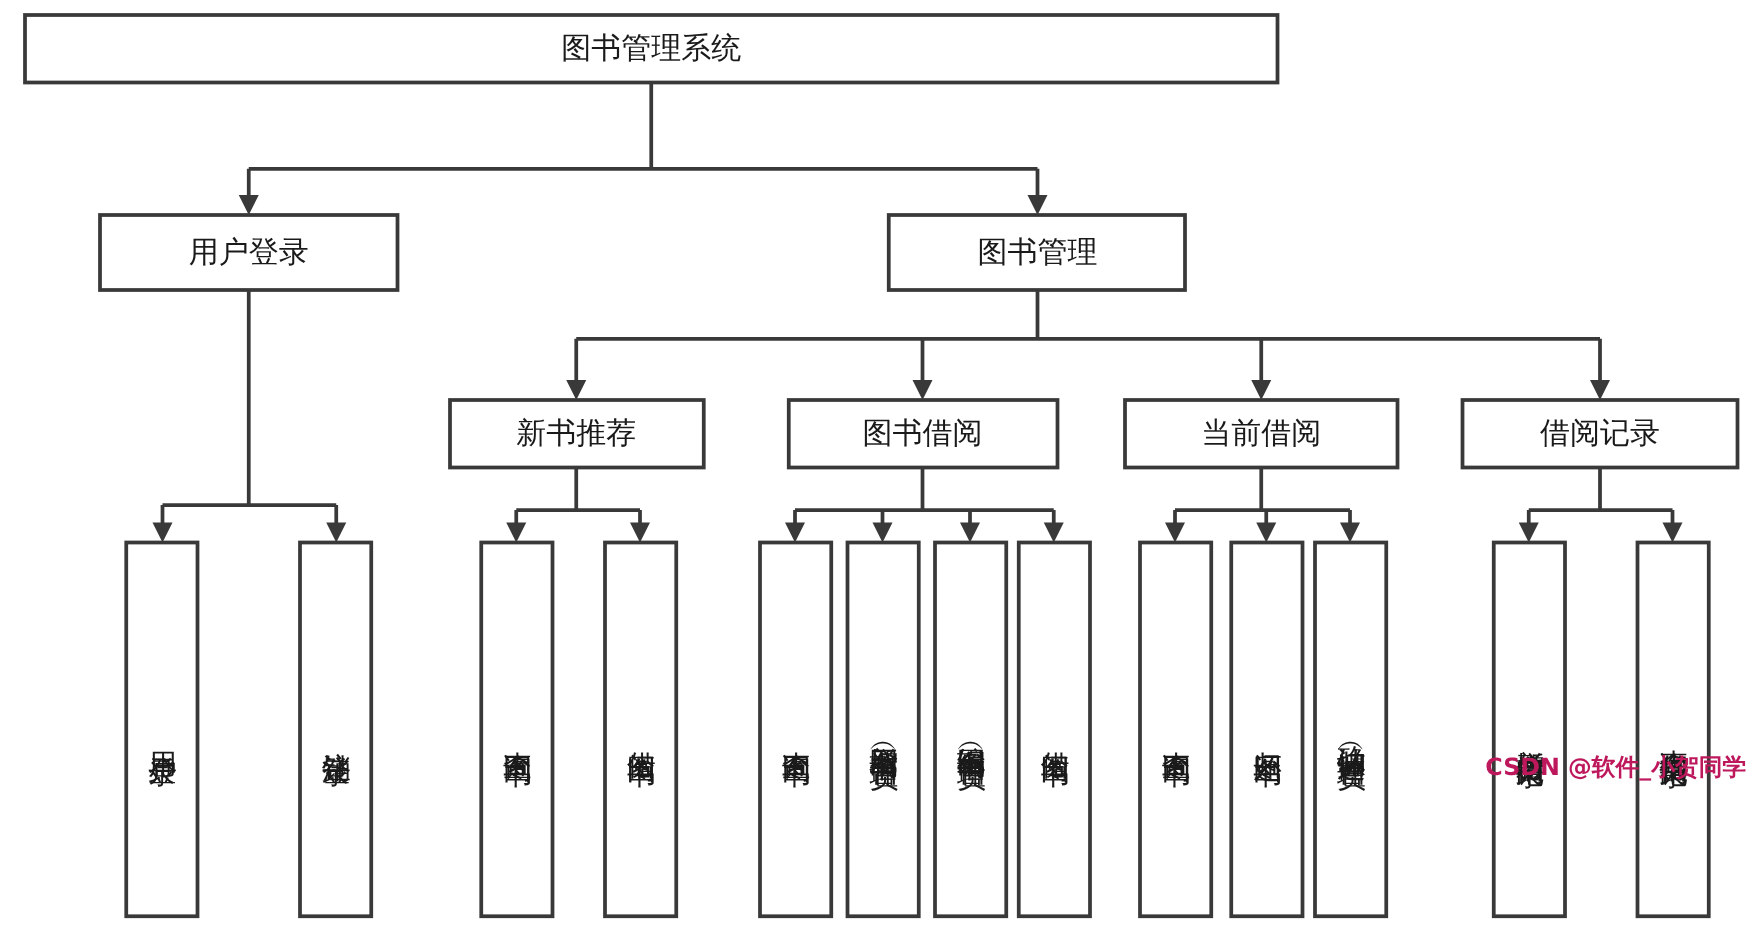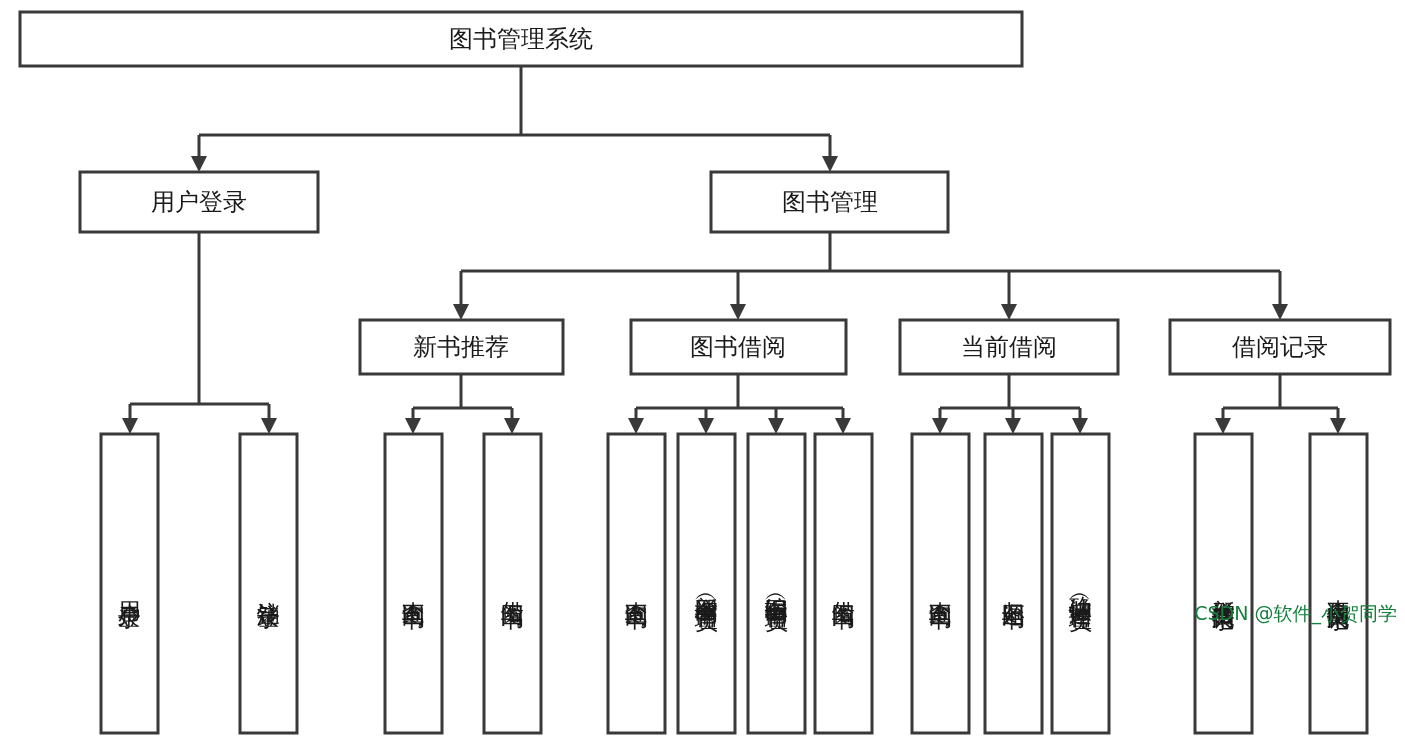--- a/index.html
+++ b/index.html
@@ -67,23 +67,24 @@
   .arrow-head {
     fill: #393939;
     stroke: none;
   }
   .watermark {
     position: absolute;
     right: 8px;
     bottom: 6px;
     font-family: "DejaVu Sans", "Liberation Sans", sans-serif;
     font-size: 19px;
-    color: #15803d;
+    color: #be185d;
     white-space: nowrap;
     user-select: none;
+    font-weight: bold;
   }
 </style>
 </head>
 <body>
 
 <div id="diagram-root">
   <svg id="flowchart" viewBox="0 0 1405 747" xmlns="http://www.w3.org/2000/svg">
 
     <defs>
       <marker id="arrow" viewBox="0 0 12 14" refX="6" refY="13" markerWidth="12" markerHeight="14" orient="auto-start-reverse" markerUnits="userSpaceOnUse">

